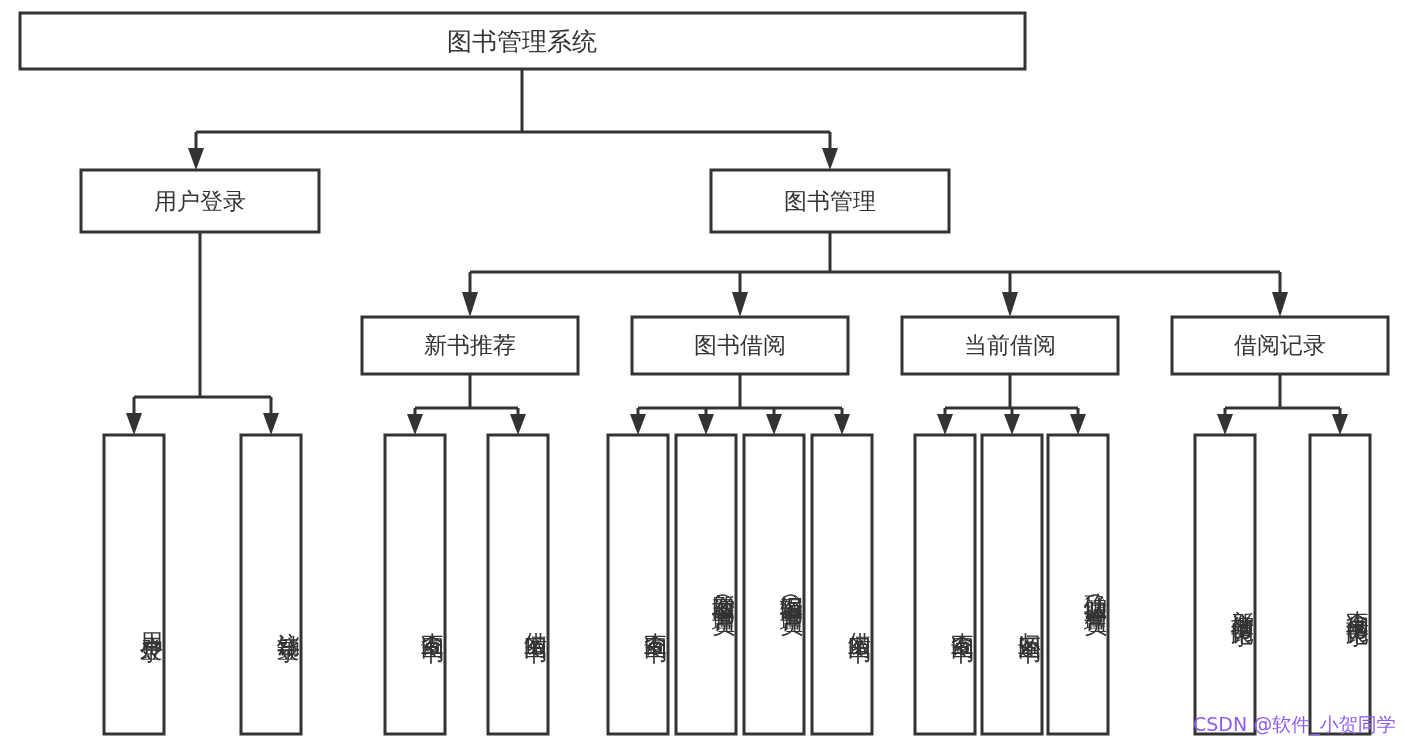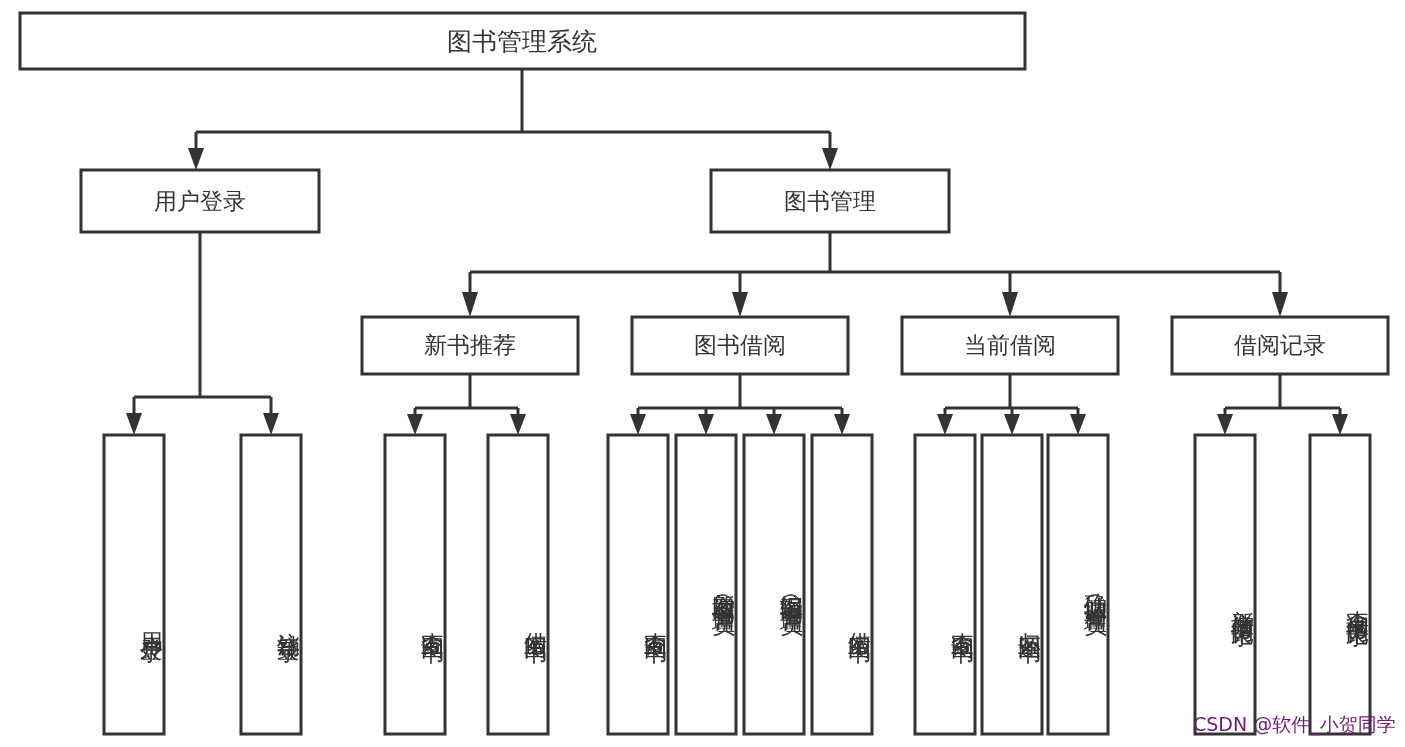--- a/index.html
+++ b/index.html
@@ -34,21 +34,21 @@
     white-space:nowrap;
     display:flex;
     align-items:flex-start;
     justify-content:center;
     pointer-events:none;
   }
   .watermark{
     position:absolute;
     left:1193px;top:712px;
     font-size:19px;
-    color:#701a75;
+    color:#8b5cf6;
     font-family:"DejaVu Sans","Liberation Sans",sans-serif;
     white-space:nowrap;
   }
 </style>
 </head>
 <body>
 
 <div id="diagram-root">
 
   <svg class="canvas" viewBox="0 0 1405 747">

